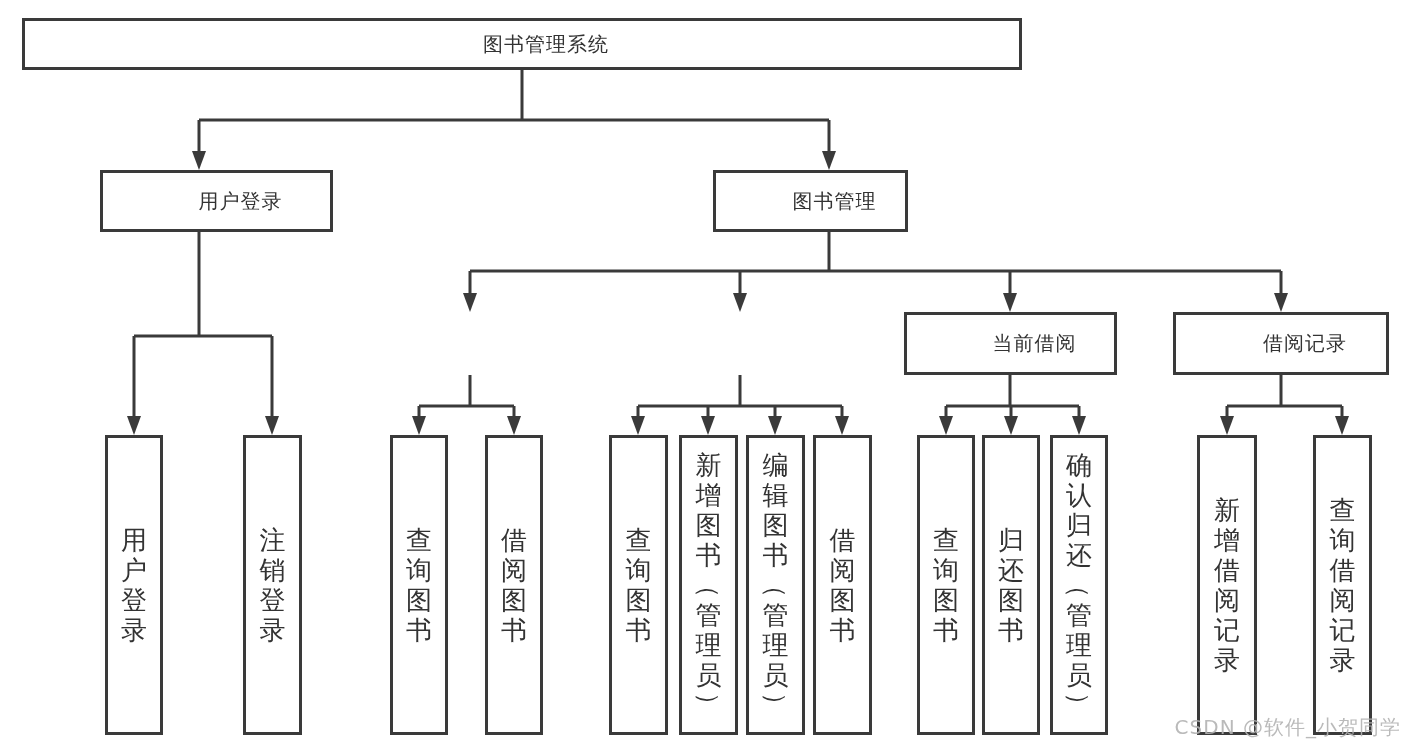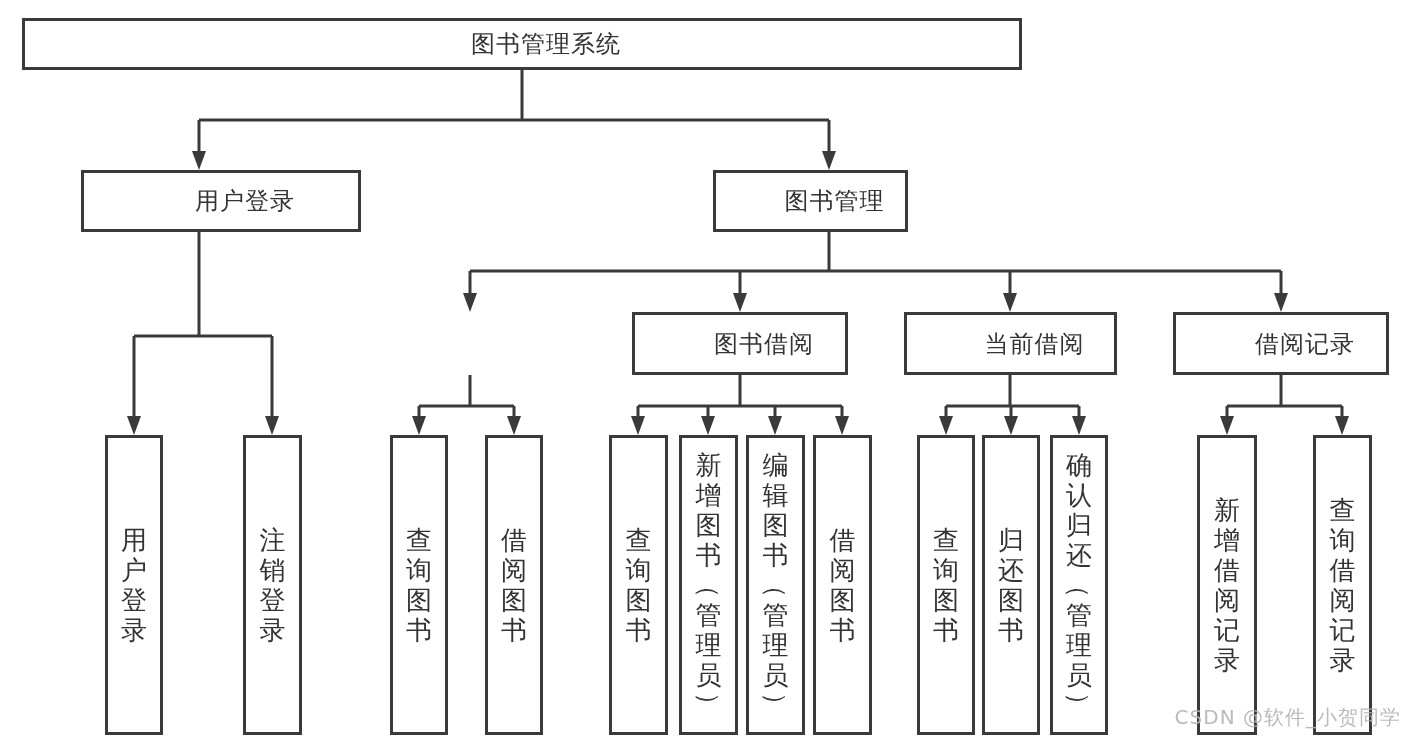--- a/index.html
+++ b/index.html
@@ -13,26 +13,26 @@
     color:var(--text);
   }
   .canvas{position:relative;width:1405px;height:747px;background:var(--bg);}
   svg.connectors{position:absolute;left:0;top:0;z-index:1;}
   .box{
     position:absolute;z-index:2;background:var(--bg);
     border:3px solid var(--line);
     display:flex;align-items:center;justify-content:center;
     color:var(--text);
   }
-  .box.h{font-size:24px;letter-spacing:1px;white-space:nowrap;padding-left:48px;}
+  .box.h{font-size:20px;letter-spacing:1px;white-space:nowrap;padding-left:48px;}
   .box.v{flex-direction:column;font-size:26px;}
   .vchar{height:30px;line-height:30px;width:100%;text-align:center;display:block;}
   .vchar.rot{transform:rotate(90deg);}
   .watermark{
-    position:absolute;z-index:5;right:4px;bottom:16px;
+    position:absolute;z-index:5;right:4px;bottom:6px;
     font-size:20px;letter-spacing:1px;color:var(--wm);opacity:.9;
     white-space:nowrap;
   }
 </style>
 </head>
 <body>
 
 <div class="canvas">
 
   <svg class="connectors" width="1405" height="747" viewBox="0 0 1405 747">
@@ -70,30 +70,27 @@
         <polygon points="1072,416 1086,416 1079,435"></polygon>
         <polygon points="1220,416 1234,416 1227,435"></polygon>
         <polygon points="1335,416 1349,416 1342,435"></polygon>
       </g>
   </svg>
 
   <div class="box h" style="left:22px;top:18px;width:1000px;height:52px">
     <span>图书管理系统</span>
   </div>
 
-  <div class="box h" style="left:81px;top:170px;width:280px;height:62px">
+  <div class="box h" style="left:100px;top:170px;width:233px;height:62px">
     <span>用户登录</span>
   </div>
   <div class="box h" style="left:713px;top:170px;width:195px;height:62px">
     <span>图书管理</span>
   </div>
 
-  <div class="box h" style="left:632px;top:312px;width:216px;height:63px">
-    <span>图书借阅</span>
-  </div>
   <div class="box h" style="left:1173px;top:312px;width:216px;height:63px">
     <span>借阅记录</span>
   </div>
   <div class="box h" style="left:904px;top:312px;width:213px;height:63px">
     <span>当前借阅</span>
   </div>
 
   <div class="box v" style="left:105px;top:435px;width:58px;height:300px">
       <span class="vchar">用</span>
       <span class="vchar">户</span>

